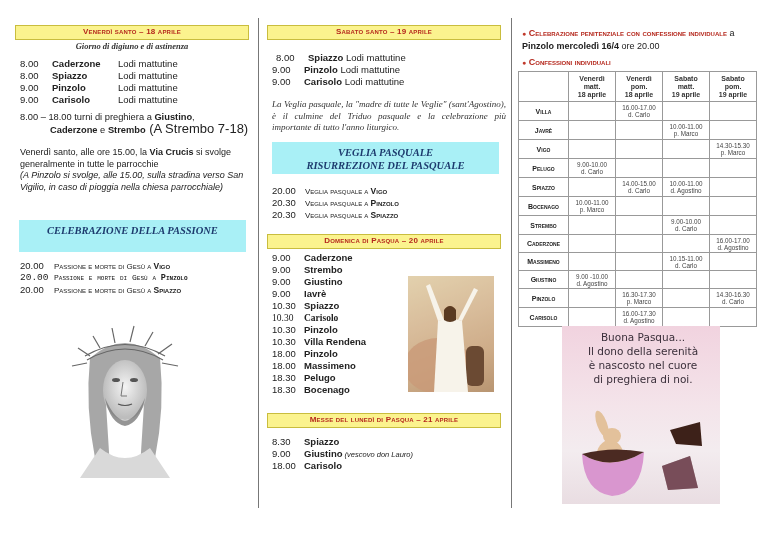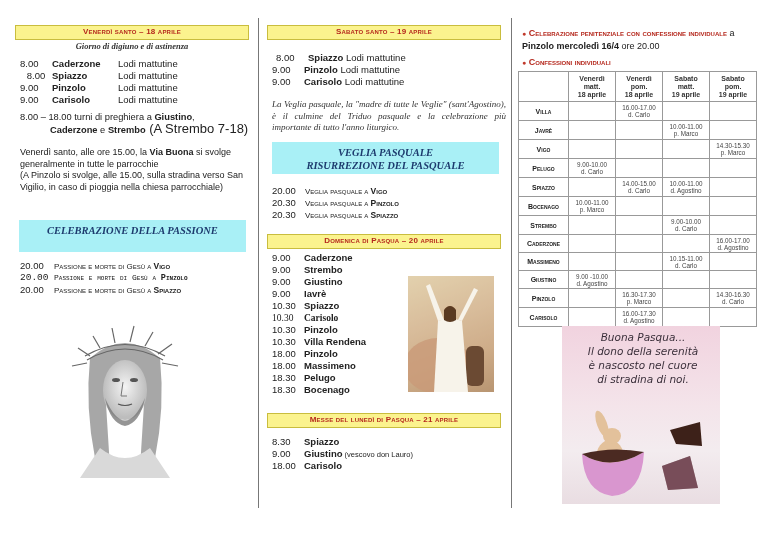--- a/index.html
+++ b/index.html
@@ -22,21 +22,21 @@
     }
     .sub-italic { position: absolute; font-family: "Liberation Serif", serif; font-style: italic; font-weight: bold; font-size: 8.5px; color: #333; text-align: center; }
     .row { position: absolute; white-space: nowrap; font-size: 9.5px; line-height: 12px; }
     .row .t { display: inline-block; width: 30px; }
     .row .p { display: inline-block; font-weight: bold; }
     .row .lodi { position: absolute; left: 98px; }
     .sc { font-variant: small-caps; font-size: 8px; }
     .sc b { font-size: 8.5px; }
     .para { position: absolute; font-size: 9px; line-height: 11.5px; color: #222; }
     .ital-serif { position: absolute; font-family: "Liberation Serif", serif; font-style: italic; font-size: 9px; line-height: 11.5px; color: #333; }
-    .it { }
+    .it { font-style: italic; }
     .img-box { position: absolute; overflow: hidden; }
     .red { color: #b5281d; font-weight: bold; font-variant: small-caps; }
     table.conf { position: absolute; border-collapse: collapse; font-size: 6.3px; color: #444; table-layout: fixed; }
     table.conf td, table.conf th { border: 1px solid #999; text-align: center; vertical-align: middle; padding: 0; line-height: 7px; overflow: hidden; }
     table.conf th { font-weight: bold; font-size: 7px; line-height: 8px; color: #333; }
     table.conf td.town { font-weight: bold; font-variant: small-caps; font-size: 7px; color: #222; }
   </style>
 </head>
 <body>
 
@@ -46,38 +46,38 @@
 <div class="col col1">
   <div class="hdr-yellow" style="left:15px; top:25px; width:234px;">
     <span>Venerdì santo – 18 aprile</span>
   </div>
   <div class="sub-italic" style="left:15px; top:41px; width:234px;">Giorno di digiuno e di astinenza</div>
 
   <div>
     <div class="row" style="left:20px; top:58px;">
       <span class="t" style="width:32px">8.00</span><span class="p">Caderzone</span><span class="lodi">Lodi mattutine</span>
     </div>
-    <div class="row" style="left:20px; top:70px;text-align:center;">
+    <div class="row" style="left:20px; top:70px;">
       <span class="t" style="width:32px">8.00</span><span class="p">Spiazzo</span><span class="lodi">Lodi mattutine</span>
     </div>
     <div class="row" style="left:20px; top:82px;">
       <span class="t" style="width:32px">9.00</span><span class="p">Pinzolo</span><span class="lodi">Lodi mattutine</span>
     </div>
     <div class="row" style="left:20px; top:94px;">
       <span class="t" style="width:32px">9.00</span><span class="p">Carisolo</span><span class="lodi">Lodi mattutine</span>
     </div>
   </div>
 
   <div class="para" style="left:20px; top:111px; width:235px; font-size:9.3px; line-height:12px;">
     <span>8.00 – 18.00 turni di preghiera a </span><b>Giustino</b><span>,</span><br>
     <span style="display:inline-block; width:30px;"></span><b>Caderzone</b><span> e </span><b>Strembo</b><span style="font-size:13px;"> (A Strembo 7-18)</span>
   </div>
 
   <div class="para" style="left:20px; top:147px; width:230px; font-size:9px; line-height:11.5px;">
-    <span>Venerdì santo, alle ore 15.00, la </span><b>Via Buona</b><span> si svolge generalmente in tutte le parrocchie</span><br>
+    <span>Venerdì santo, alle ore 15.00, la </span><b>Via Crucis</b><span> si svolge generalmente in tutte le parrocchie</span><br>
     <span class="it">(A Pinzolo si svolge, alle 15.00, sulla stradina verso San Vigilio, in caso di pioggia nella chiesa parrocchiale)</span>
   </div>
 
   <div class="hdr-cyan" style="left:19px; top:220px; width:227px; height:32px;">
     <div>CELEBRAZIONE DELLA PASSIONE</div>
   </div>
 
   <div>
     <div class="row" style="left:20px; top:260px;">
       <span class="t" style="width:34px">20.00</span><span class="sc"><span>Passione e morte di Gesù a </span><b>Vigo</b></span>
@@ -317,25 +317,25 @@
           <td class="town">Carisolo</td>
           <td></td>
           <td>16.00-17.30<br>d. Agostino</td>
           <td></td>
           <td></td>
         </tr>
       </tbody>
   </table>
 
   <div class="img-box" style="left:48px; top:326px; width:158px; height:178px; background: linear-gradient(180deg, #f1d3df 0%, #f4e4ea 45%, #f3ecef 70%, #e9dde2 100%);">
-    <div style="position:absolute; left:6px; top:4px; width:150px; font-family:'DejaVu Sans', sans-serif; font-style:italic; color:#3a2f3a; font-size:10.5px; line-height:14px; text-align:center;">
+    <div style="position:absolute; left:6px; top:4px; width:150px; font-family:'DejaVu Sans', sans-serif; color:#3a2f3a; font-size:10.5px; line-height:14px; text-align:center;">
       <div>Buona Pasqua...</div>
       <div>Il dono della serenità</div>
       <div>è nascosto nel cuore</div>
-      <div>di stradina di noi.</div>
+      <div>di preghiera di noi.</div>
     </div>
     <svg width="158" height="178" viewBox="0 0 158 178" style="position:absolute; left:0; top:0;">
 
       <ellipse cx="48" cy="132" rx="14" ry="18" fill="#e3c19b"></ellipse>
       <ellipse cx="40" cy="98" rx="5" ry="14" fill="#e3c19b" transform="rotate(-20 40 98)"></ellipse>
       <ellipse cx="50" cy="110" rx="9" ry="8" fill="#e3c19b"></ellipse>
 
       <path d="M20 128 Q48 146 82 126 Q80 168 50 170 Q22 166 20 128Z" fill="#d996cf"></path>
       <path d="M20 128 Q48 146 82 126 Q50 120 20 128Z" fill="#4b2a22"></path>
 

